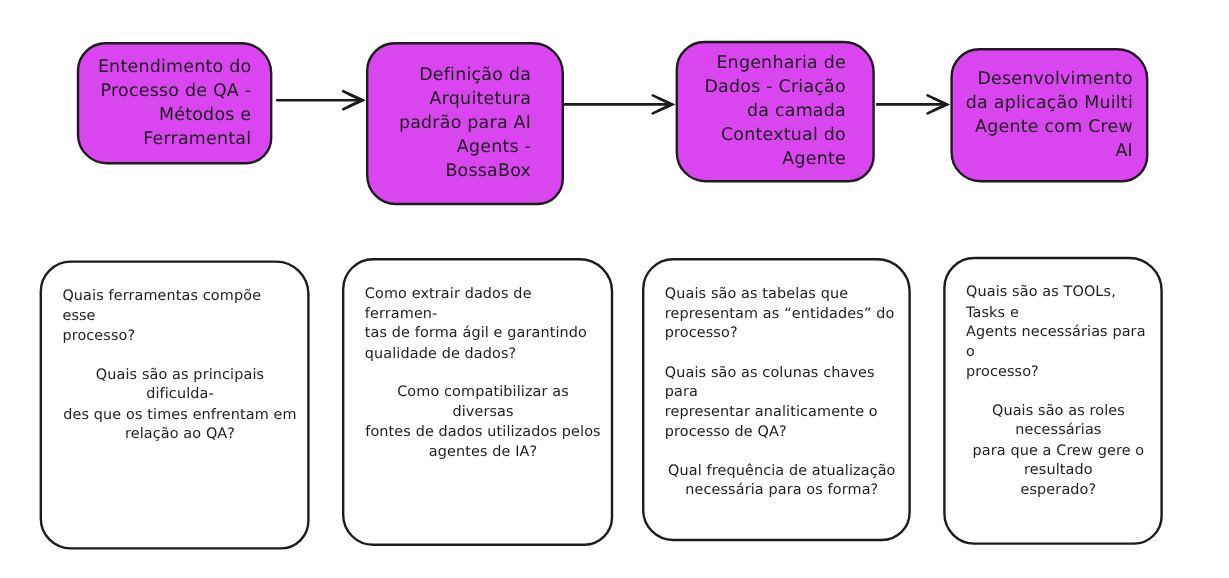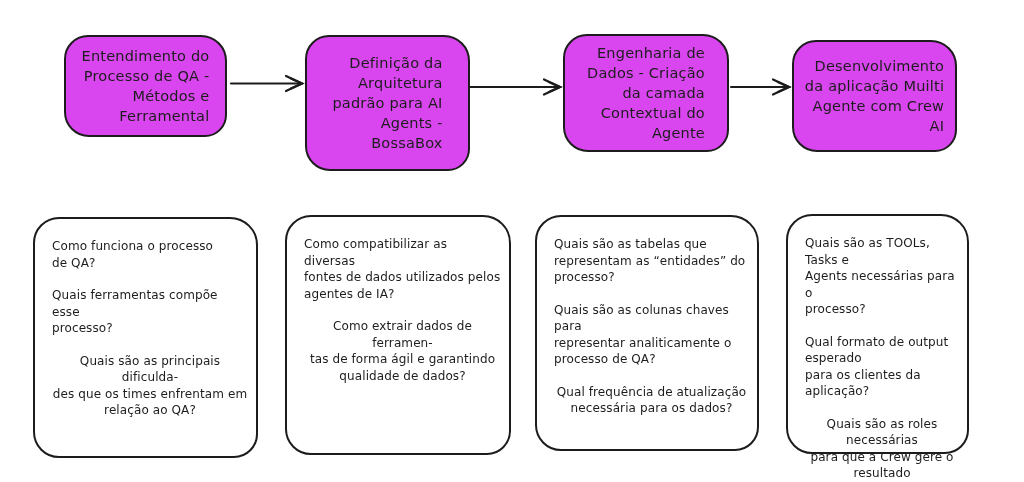--- a/index.html
+++ b/index.html
@@ -104,53 +104,49 @@
       <path d="M549 82 L560 87 L549 92"></path>
     </g>
     <g stroke="#1c1c1c" stroke-width="2.2" fill="none" stroke-linecap="round">
       <path d="M731 87 H788"></path>
       <path d="M773 79.5 L789 87 L773 94.5"></path>
       <path d="M778 82 L789 87 L778 92"></path>
     </g>
   </svg>
 
   <div class="q-box" style="left:33px; top:217px; width:225px; height:241px;">
-    <p>Como funciona o processo
-de QA?</p>
     <p>Quais ferramentas compõe esse
 processo?</p>
     <p>Quais são as principais dificulda-
 des que os times enfrentam em
 relação ao QA?</p>
   </div>
 
   <div class="q-box" style="left:285px; top:215px; width:226px; height:240px;">
+    <p>Como extrair dados de ferramen-
+tas de forma ágil e garantindo
+qualidade de dados?</p>
     <p>Como compatibilizar as diversas
 fontes de dados utilizados pelos
 agentes de IA?</p>
-    <p>Como extrair dados de ferramen-
-tas de forma ágil e garantindo
-qualidade de dados?</p>
   </div>
 
   <div class="q-box" style="left:535px; top:215px; width:224px; height:236px;">
     <p>Quais são as tabelas que
 representam as “entidades” do
 processo?</p>
     <p>Quais são as colunas chaves para
 representar analiticamente o
 processo de QA?</p>
     <p>Qual frequência de atualização
-necessária para os dados?</p>
+necessária para os forma?</p>
   </div>
 
   <div class="q-box" style="left:786px; top:214px; width:183px; height:240px;">
     <p>Quais são as TOOLs, Tasks e
 Agents necessárias para o
 processo?</p>
-    <p>Qual formato de output esperado
-para os clientes da aplicação?</p>
     <p>Quais são as roles necessárias
 para que a Crew gere o resultado
 esperado?</p>
   </div>
 
 </div>
 
 </body></html>

